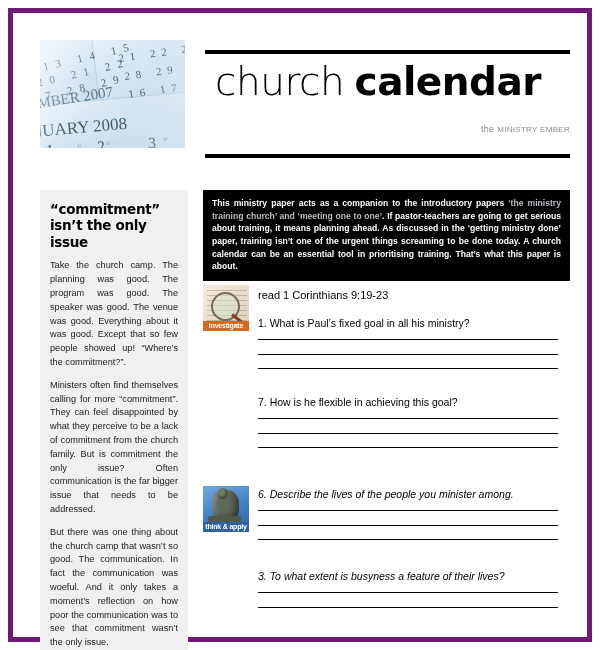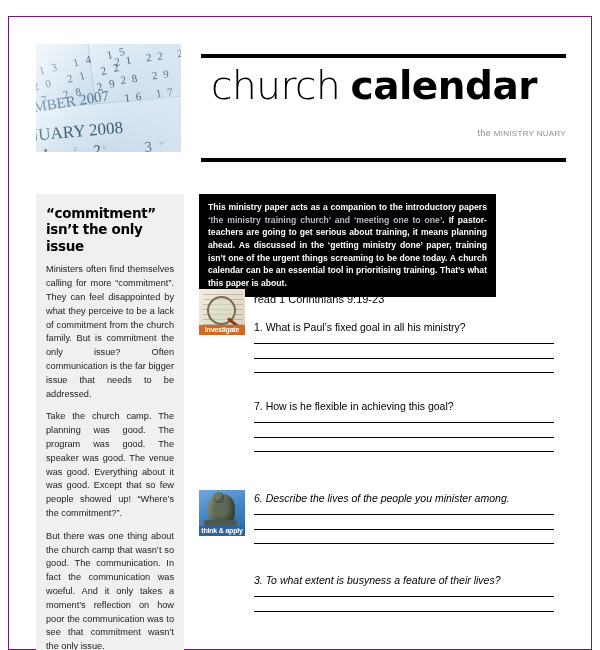--- a/index.html
+++ b/index.html
@@ -12,25 +12,25 @@
     height: 650px;
     font-family: "Liberation Sans", sans-serif;
     color: #000000;
     overflow: hidden;
     position: relative;
   }
 
   .page {
     position: absolute;
     left: 8px;
-    top: 16px;
+    top: 8px;
     width: 584px;
     height: 634px;
     background: #ffffff;
-    border: 1px solid #701a75;
+    border: 5px solid #701a75;
     box-sizing: border-box;
   }
 
   
   .header {
     position: absolute;
     left: 27px;
     top: 27px;
     width: 530px;
     height: 118px;
@@ -151,21 +151,21 @@
     line-height: 1.5;
     text-align: justify;
     color: #1a1a1a;
   }
 
   
   .intro {
     position: absolute;
     left: 190px;
     top: 177px;
-    width: 297px;
+    width: 367px;
     background: #000000;
     color: #ffffff;
     box-sizing: border-box;
     padding: 7px 9px 8px 9px;
     font-size: 8.6px;
     line-height: 1.47;
     font-weight: bold;
     text-align: justify;
   }
   .intro .dim { color: #b9bcc4; font-weight: bold; }
@@ -331,30 +331,30 @@
     </div>
 
     <div class="rule-top"></div>
 
     <div class="title">
       <span class="light">church</span><span>&nbsp;</span><span class="bold">calendar</span>
     </div>
 
     <div class="subtitle">
       <span>the</span>
-      <span class="sm">MINISTRY NUARY</span>
+      <span class="sm">MINISTRY EMBER</span>
     </div>
 
     <div class="rule-bottom"></div>
   </div>
 
   <div class="sidebar">
     <h2>“commitment” isn’t the only issue</h2>
+    <p>Take the church camp. The planning was good. The program was good. The speaker was good. The venue was good. Everything about it was good. Except that so few people showed up! “Where’s the commitment?”.</p>
     <p>Ministers often find themselves calling for more “commitment”. They can feel disappointed by what they perceive to be a lack of commitment from the church family. But is commitment the only issue? Often communication is the far bigger issue that needs to be addressed.</p>
-    <p>Take the church camp. The planning was good. The program was good. The speaker was good. The venue was good. Everything about it was good. Except that so few people showed up! “Where’s the commitment?”.</p>
     <p>But there was one thing about the church camp that wasn’t so good. The communication. In fact the communication was woeful. And it only takes a moment’s reflection on how poor the communication was to see that commitment wasn’t the only issue.</p>
 
   </div>
 
   <div class="intro">
     <span>This ministry paper acts as a companion to the introductory papers </span><span class="dim">‘the ministry training church’ and ‘meeting one to one’</span><span>. If pastor-teachers are going to get serious about training, it means planning ahead. As discussed in the ‘getting ministry done’ paper, training isn’t one of the urgent things screaming to be done today. A church calendar can be an essential tool in prioritising training. That’s what this paper is about.</span>
   </div>
 
   <div class="study">
 

